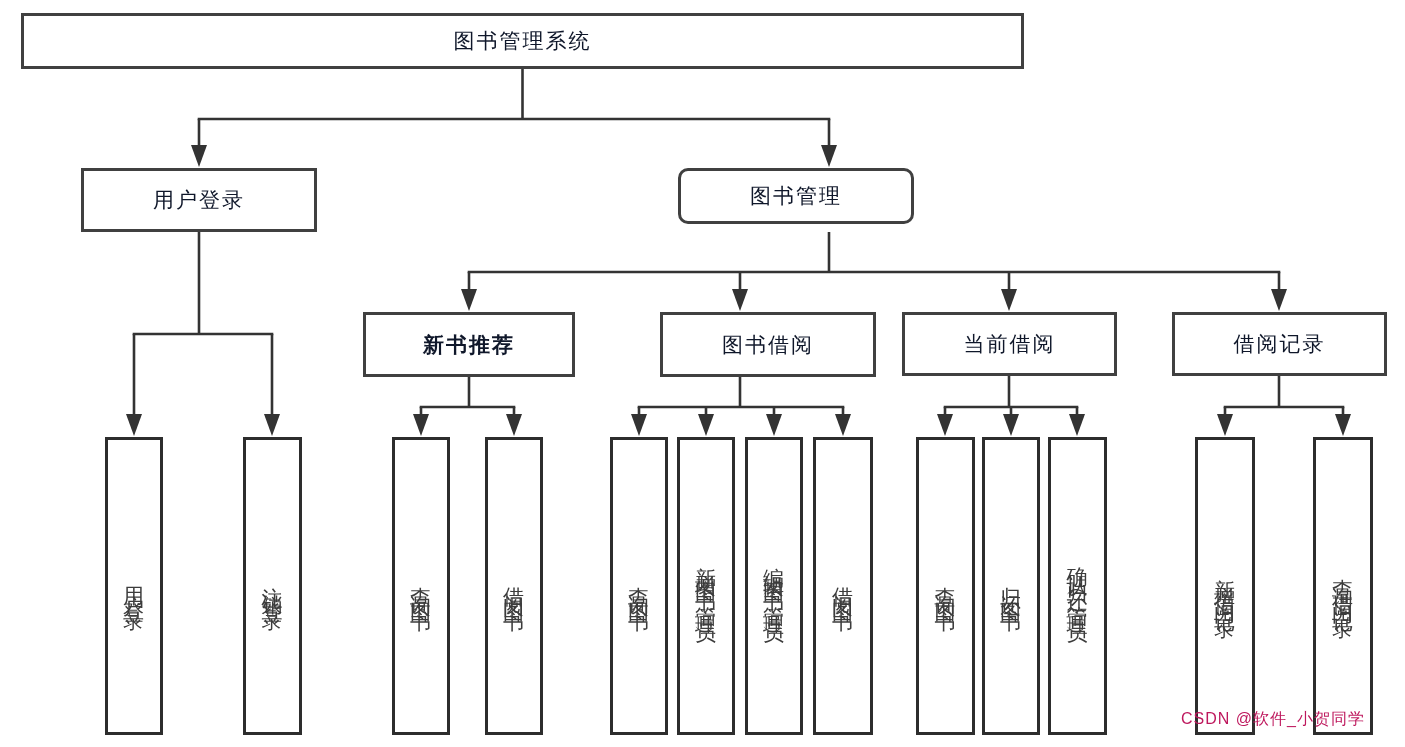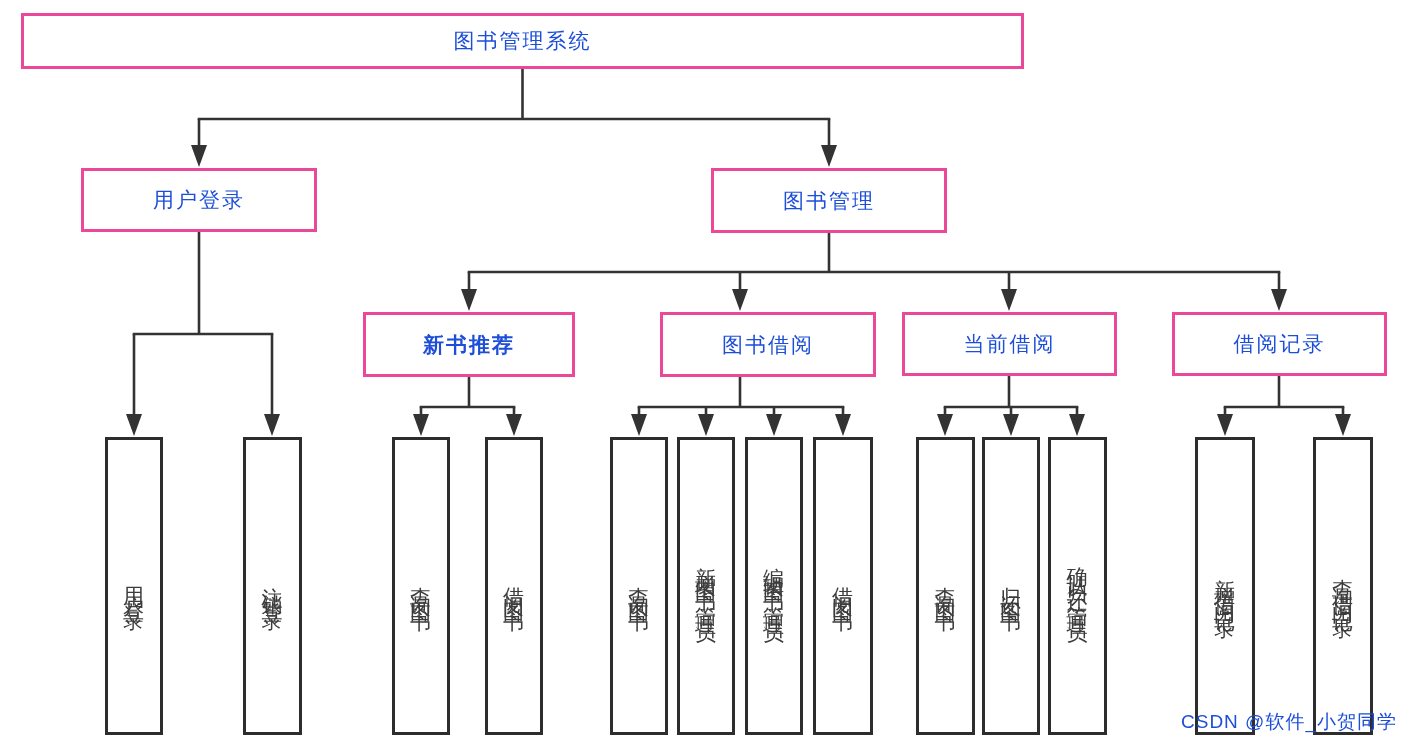--- a/index.html
+++ b/index.html
@@ -3,35 +3,35 @@
 <meta charset="utf-8">
 <style>
   html,body{margin:0;padding:0;background:#ffffff;}
   .canvas{
     position:relative;width:1405px;height:747px;background:#ffffff;overflow:hidden;
     font-family:"Liberation Sans", sans-serif;
   }
   .wires{position:absolute;left:0;top:0;width:1405px;height:747px;z-index:0;}
   .node{
     position:absolute;box-sizing:border-box;background:#ffffff;
-    border:3px solid #ec4899;display:flex;align-items:center;justify-content:center;
-    font-size:21px;color:#1d4ed8;letter-spacing:2px;z-index:1;white-space:nowrap;
+    border:3px solid #404040;display:flex;align-items:center;justify-content:center;
+    font-size:21px;color:#0f172a;letter-spacing:2px;z-index:1;white-space:nowrap;
   }
   .leaf{
     position:absolute;box-sizing:border-box;background:#ffffff;
     border:3px solid #2d2d2d;display:flex;align-items:center;justify-content:center;
     z-index:1;
   }
   .leaf span{
     writing-mode:vertical-rl;text-orientation:mixed;
     font-size:21px;color:#3c3c3c;letter-spacing:8px;line-height:1;
   }
   .watermark{
     position:absolute;left:1181px;top:709px;z-index:3;
-    font-size:19px;color:#1d4ed8;letter-spacing:1px;white-space:nowrap;
+    font-size:16px;color:#be185d;letter-spacing:1px;white-space:nowrap;
   }
 </style>
 </head>
 <body>
 
 <div class="canvas">
 
   <svg class="wires" viewBox="0 0 1405 747" xmlns="http://www.w3.org/2000/svg">
     <g stroke="#333333" stroke-width="2.6" fill="none">
 
@@ -98,21 +98,21 @@
     </g>
   </svg>
 
   <div class="node" style="left:21px;top:13px;width:1003px;height:56px;">
     <span>图书管理系统</span>
   </div>
 
   <div class="node" style="left:81px;top:168px;width:236px;height:64px;">
     <span>用户登录</span>
   </div>
-  <div class="node" style="left:711px;top:168px;width:236px;height:65px;">
+  <div class="node" style="left:678px;top:168px;width:236px;height:56px;border-radius:10px;">
     <span>图书管理</span>
   </div>
 
   <div class="node" style="left:363px;top:312px;width:212px;height:65px;font-weight:bold;">
     <span>新书推荐</span>
   </div>
   <div class="node" style="left:632px;top:312px;width:216px;height:65px;margin-left:28px;">
     <span>图书借阅</span>
   </div>
   <div class="node" style="left:902px;top:312px;width:215px;height:64px;">

